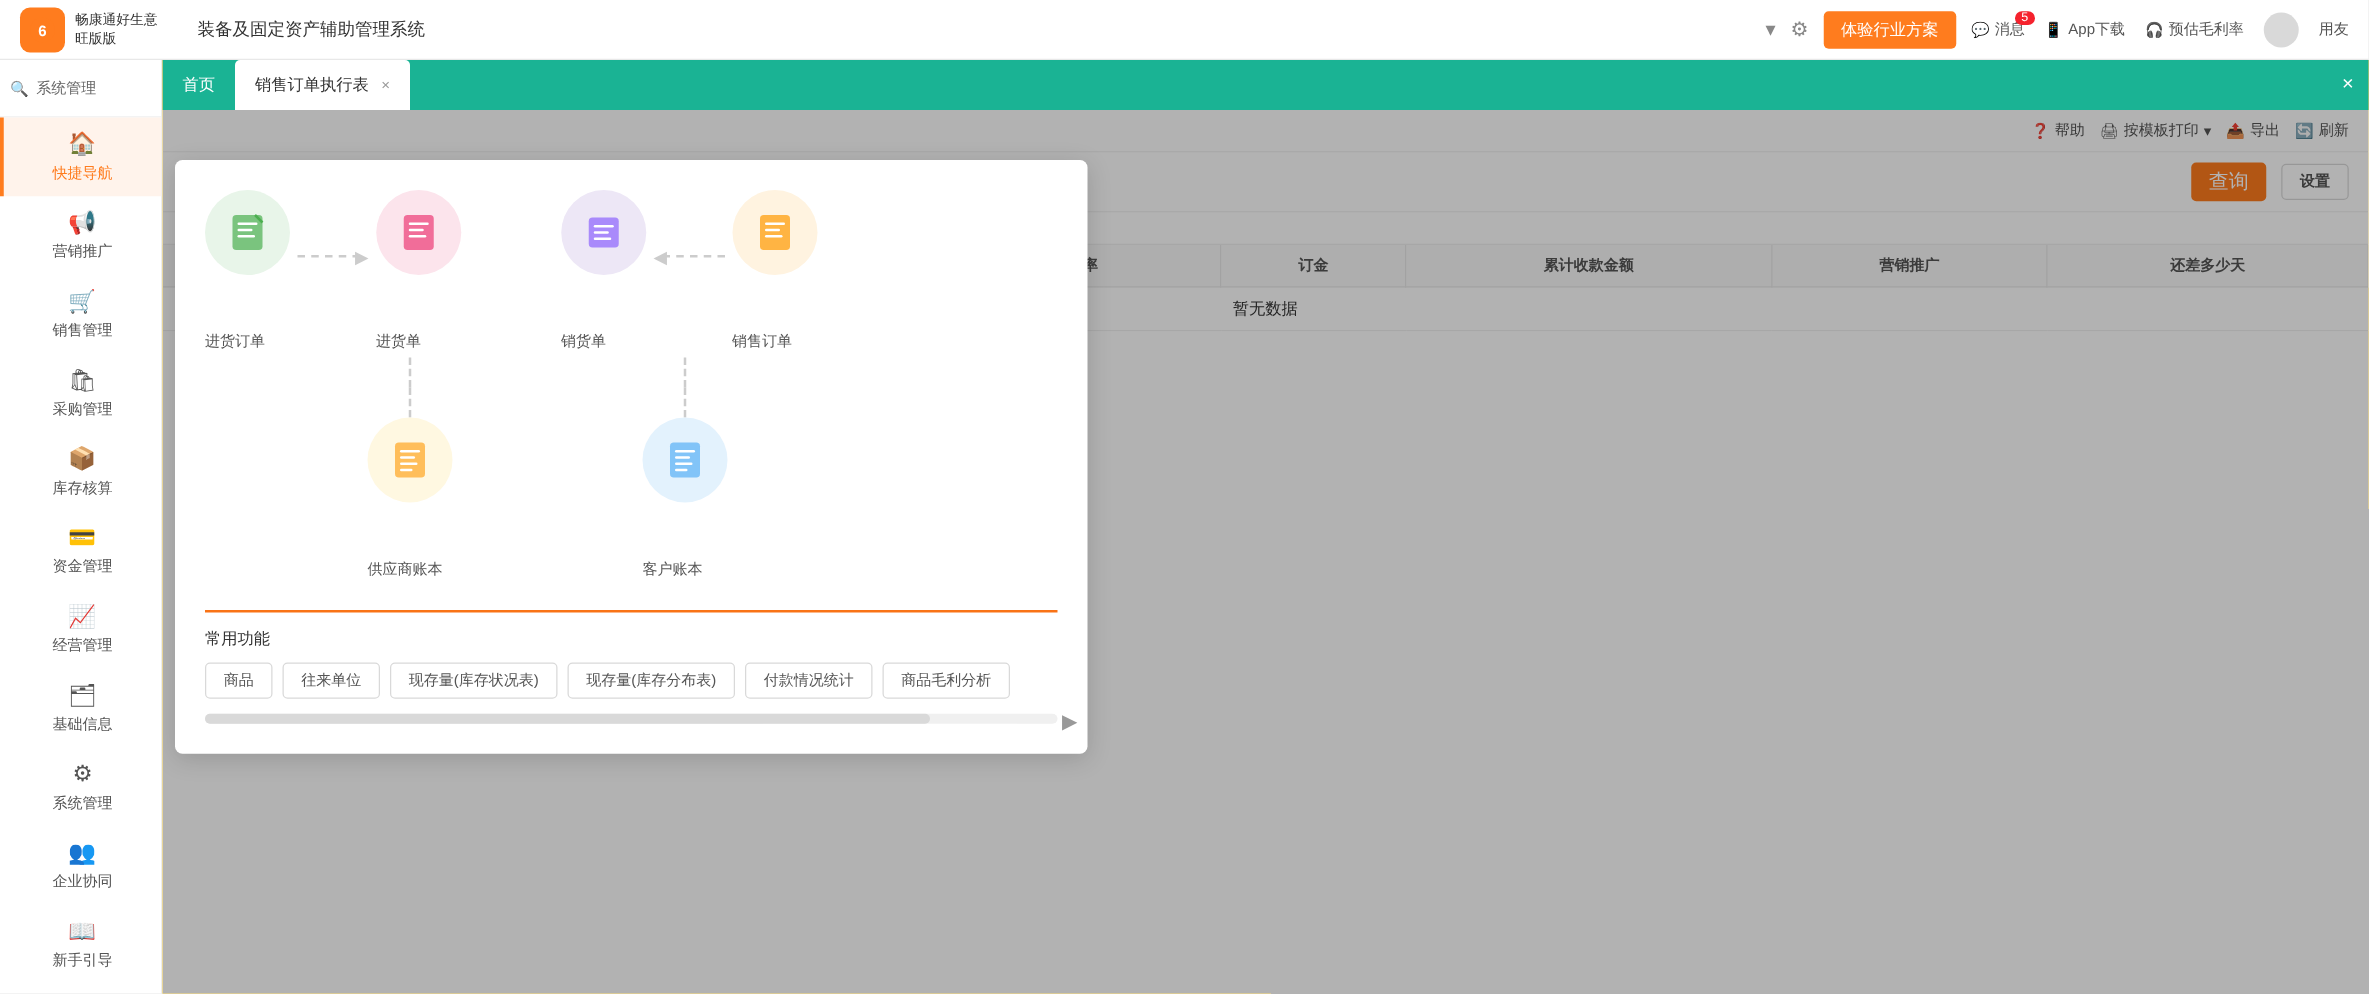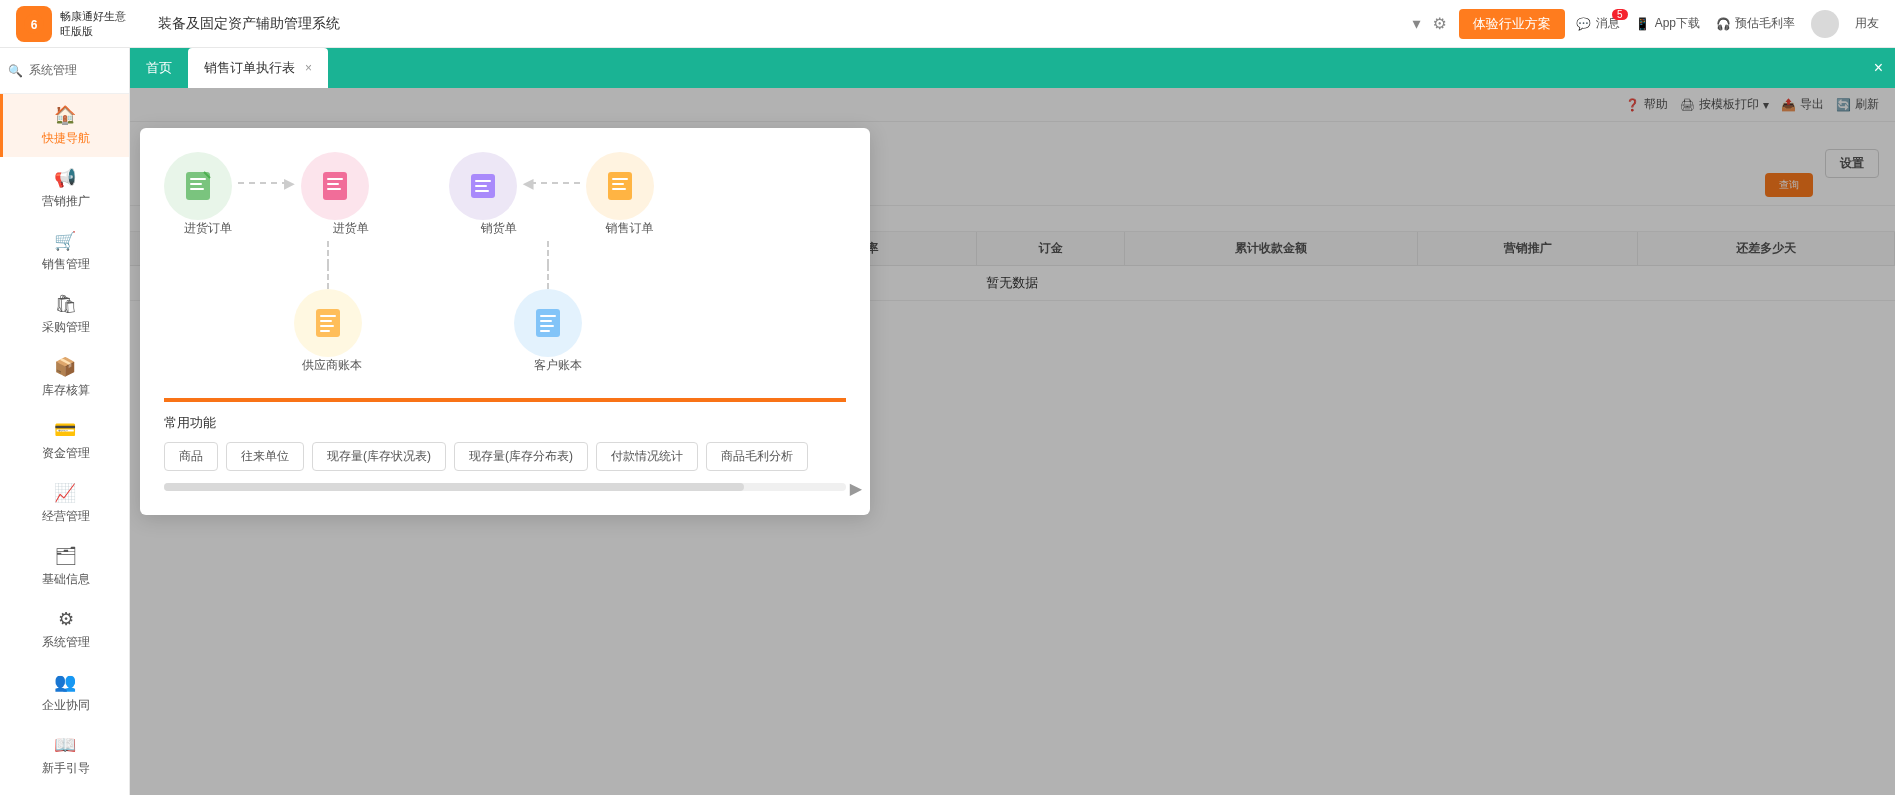--- a/index.html
+++ b/index.html
@@ -243,22 +243,21 @@
       font-size: 14px;
       cursor: pointer;
     }
     .btn-query {
       background: #ff7c1e;
       color: #fff;
       border: none;
       padding: 5px 14px;
       border-radius: 4px;
       cursor: pointer;
-      font-size: 10px;
-      margin-top: 43px;
+      font-size: 16px;
     }
     .btn-setting {
       background: #fff;
       color: #555;
       border: 1px solid #d9d9d9;
       padding: 5px 14px;
       border-radius: 4px;
       cursor: pointer;
       font-size: 12px;
       font-weight: bold;
@@ -339,26 +338,27 @@
       font-size: 28px;
     }
     .flow-label {
       font-size: 12px;
       color: #555;
       text-align: center;
     }
     .flow-col {
       display: flex;
       flex-direction: column;
-      align-items: flex-end;
+      align-items: flex-start;
+      gap: 45px;
     }
 
     
     .common-functions {
-      border-top: 4px solid #f97316;
+      border-top: 2px solid #f97316;
       padding-top: 12px;
     }
     .cf-title {
       font-size: 13px;
       color: #333;
       margin-bottom: 10px;
     }
     .cf-buttons {
       display: flex;
       flex-wrap: wrap;

